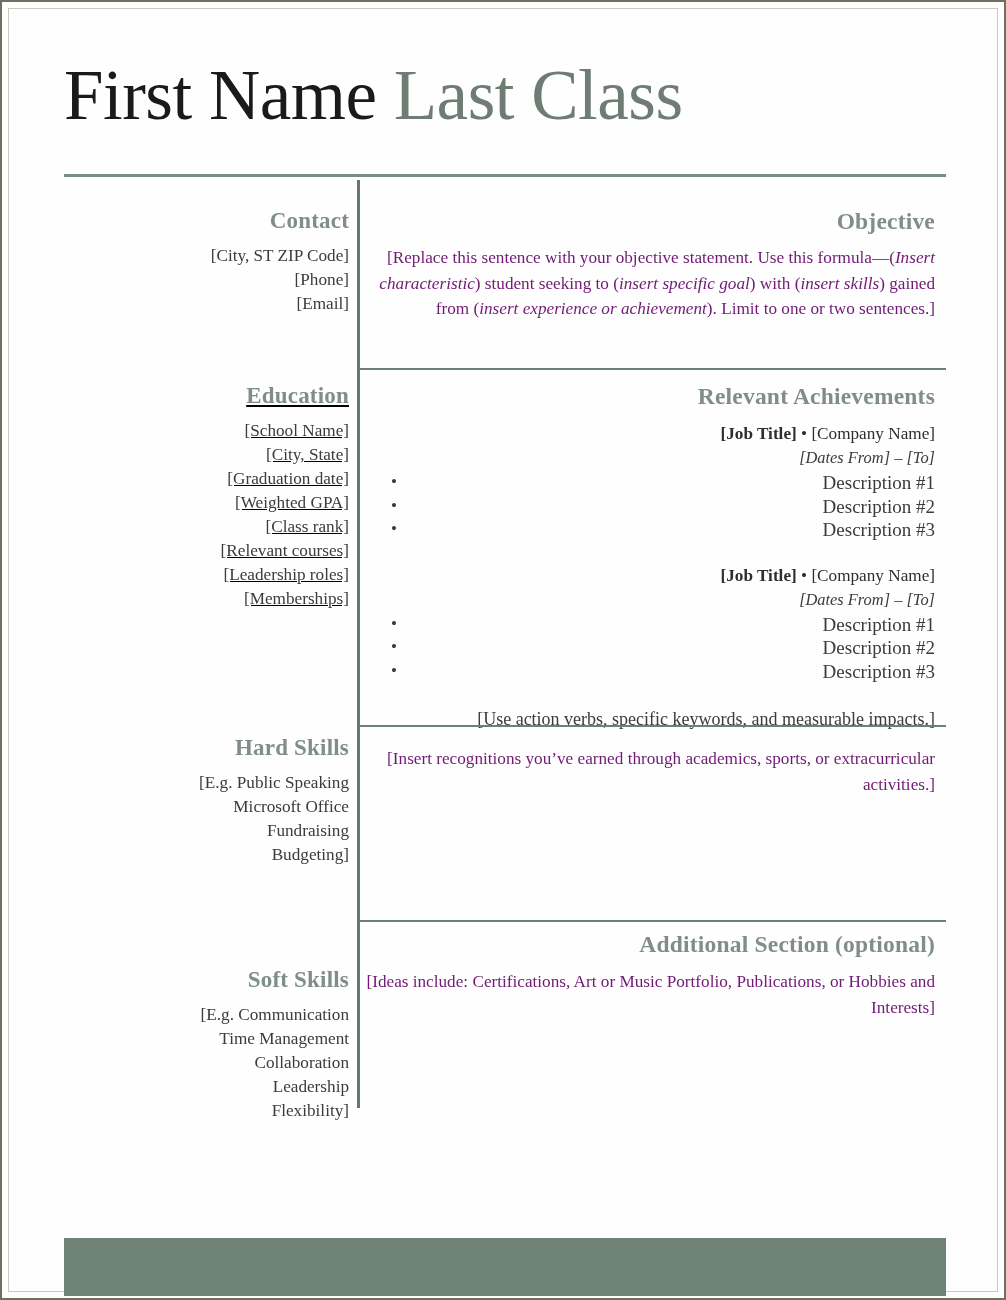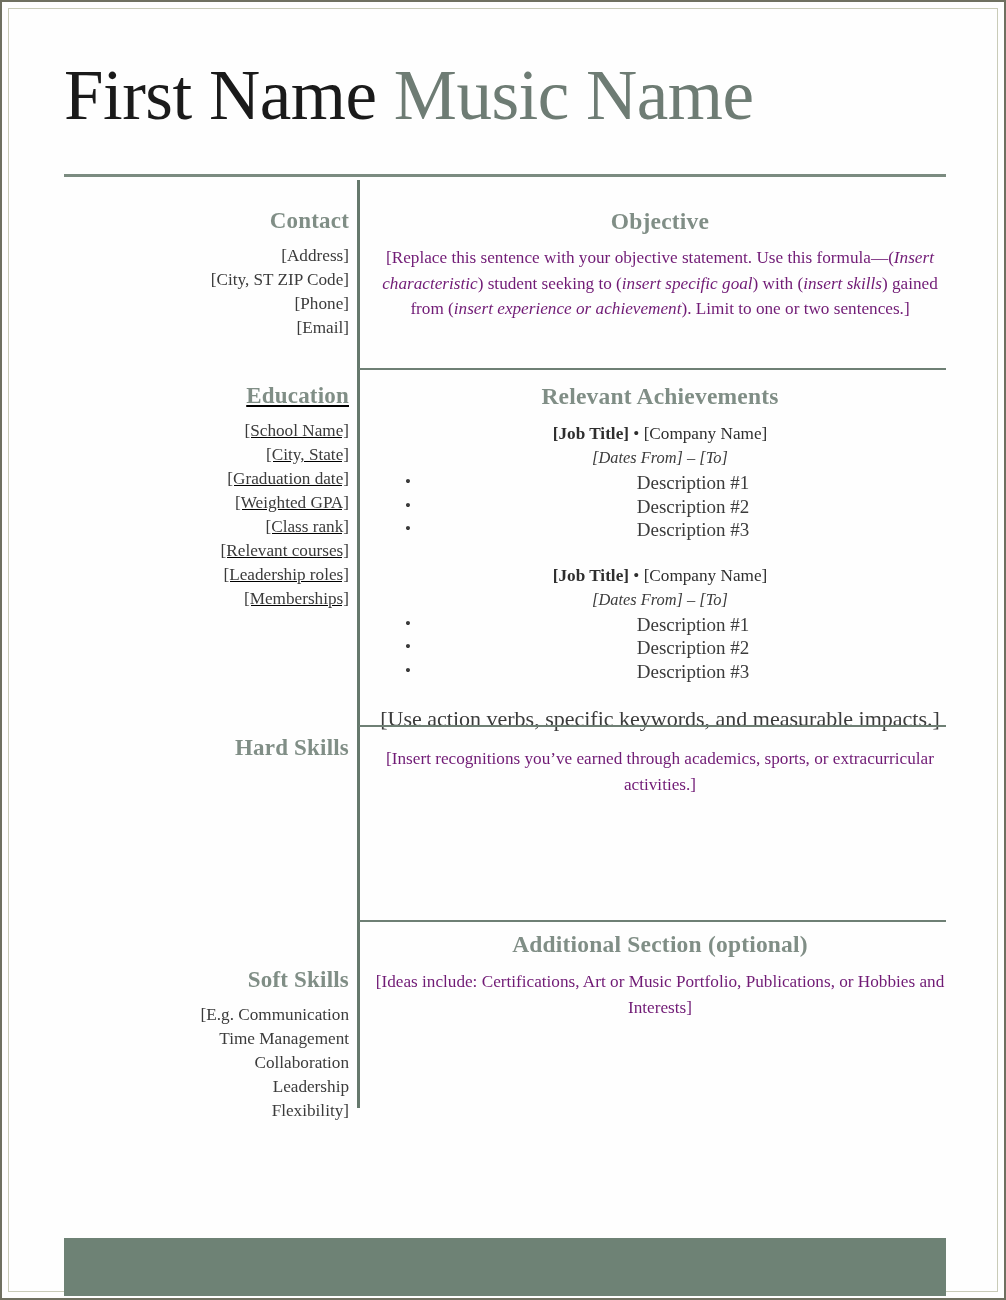--- a/index.html
+++ b/index.html
@@ -67,23 +67,23 @@
     background: #6e7f74;
   }
   .left-col {
     position: absolute;
     left: 62px;
     width: 285px;
     text-align: right;
   }
   .right-col {
     position: absolute;
-    left: 369px;
+    left: 355px;
     width: 578px;
-    text-align: center;
+    text-align: right;
   }
 
   .sec-head {
     color: #808e86;
     font-weight: bold;
     font-size: 23px;
     line-height: 1.15;
     letter-spacing: 0.2px;
   }
   .sec-head.right { font-size: 23.5px; }
@@ -127,21 +127,21 @@
   ul.desc li::before {
     content: "\2022";
     position: absolute;
     left: 34px;
     top: -1px;
     font-size: 17px;
     color: #3b3b3b;
   }
 
   .note-text {
-    font-size: 22px;
+    font-size: 18px;
     color: #3b3b3b;
     line-height: 24px;
   }
 
   
   .footer-bar {
     position: absolute;
     left: 62px;
     top: 1236px;
     width: 882px;
@@ -149,30 +149,29 @@
     background: #6e8275;
   }
 </style>
 </head>
 <body>
 
 <div id="page">
   <div id="inner-border"></div>
 
   <div class="title-block">
-    <div class="title"><span class="first">First Name</span> <span class="last">Music Name</span></div>
+    <div class="title"><span class="first">First Name</span> <span class="last">Last Class</span></div>
   </div>
 
   <div class="hrule-top"></div>
   <div class="vrule"></div>
 
   <div class="left-col" style="top:206px;">
     <div class="sec-head">Contact</div>
     <div class="left-list" style="margin-top:10px;">
-      <div>[Address]</div>
       <div>[City, ST ZIP Code]</div>
       <div>[Phone]</div>
       <div>[Email]</div>
     </div>
   </div>
 
   <div class="right-col" style="top:206px;">
     <div class="sec-head right">Objective</div>
     <div class="body-text" style="margin-top:10px;">
       <span>[Replace this sentence with your objective statement. Use this formula—(</span><i>Insert characteristic</i><span>) student seeking to (</span><i>insert specific goal</i><span>) with (</span><i>insert skills</i><span>) gained from (</span><i>insert experience or achievement</i><span>). Limit to one or two sentences.]</span>
@@ -218,20 +217,26 @@
       </ul>
     </div>
 
     <div class="note-text" style="margin-top:24px;">[Use action verbs, specific keywords, and measurable impacts.]</div>
   </div>
 
   <div class="hrule-sec" style="top:723px;"></div>
 
   <div class="left-col" style="top:733px;">
     <div class="sec-head">Hard Skills</div>
+    <div class="left-list" style="margin-top:10px;">
+      <div>[E.g. Public Speaking</div>
+      <div>Microsoft Office</div>
+      <div>Fundraising</div>
+      <div>Budgeting]</div>
+    </div>
   </div>
 
   <div class="right-col" style="top:733px;">
     <div class="body-text" style="margin-top:11px;">[Insert recognitions you’ve earned through academics, sports, or extracurricular activities.]</div>
   </div>
 
   <div class="hrule-sec" style="top:918px;"></div>
 
   <div class="left-col" style="top:929px;margin-top:36px;">
     <div class="sec-head">Soft Skills</div>

